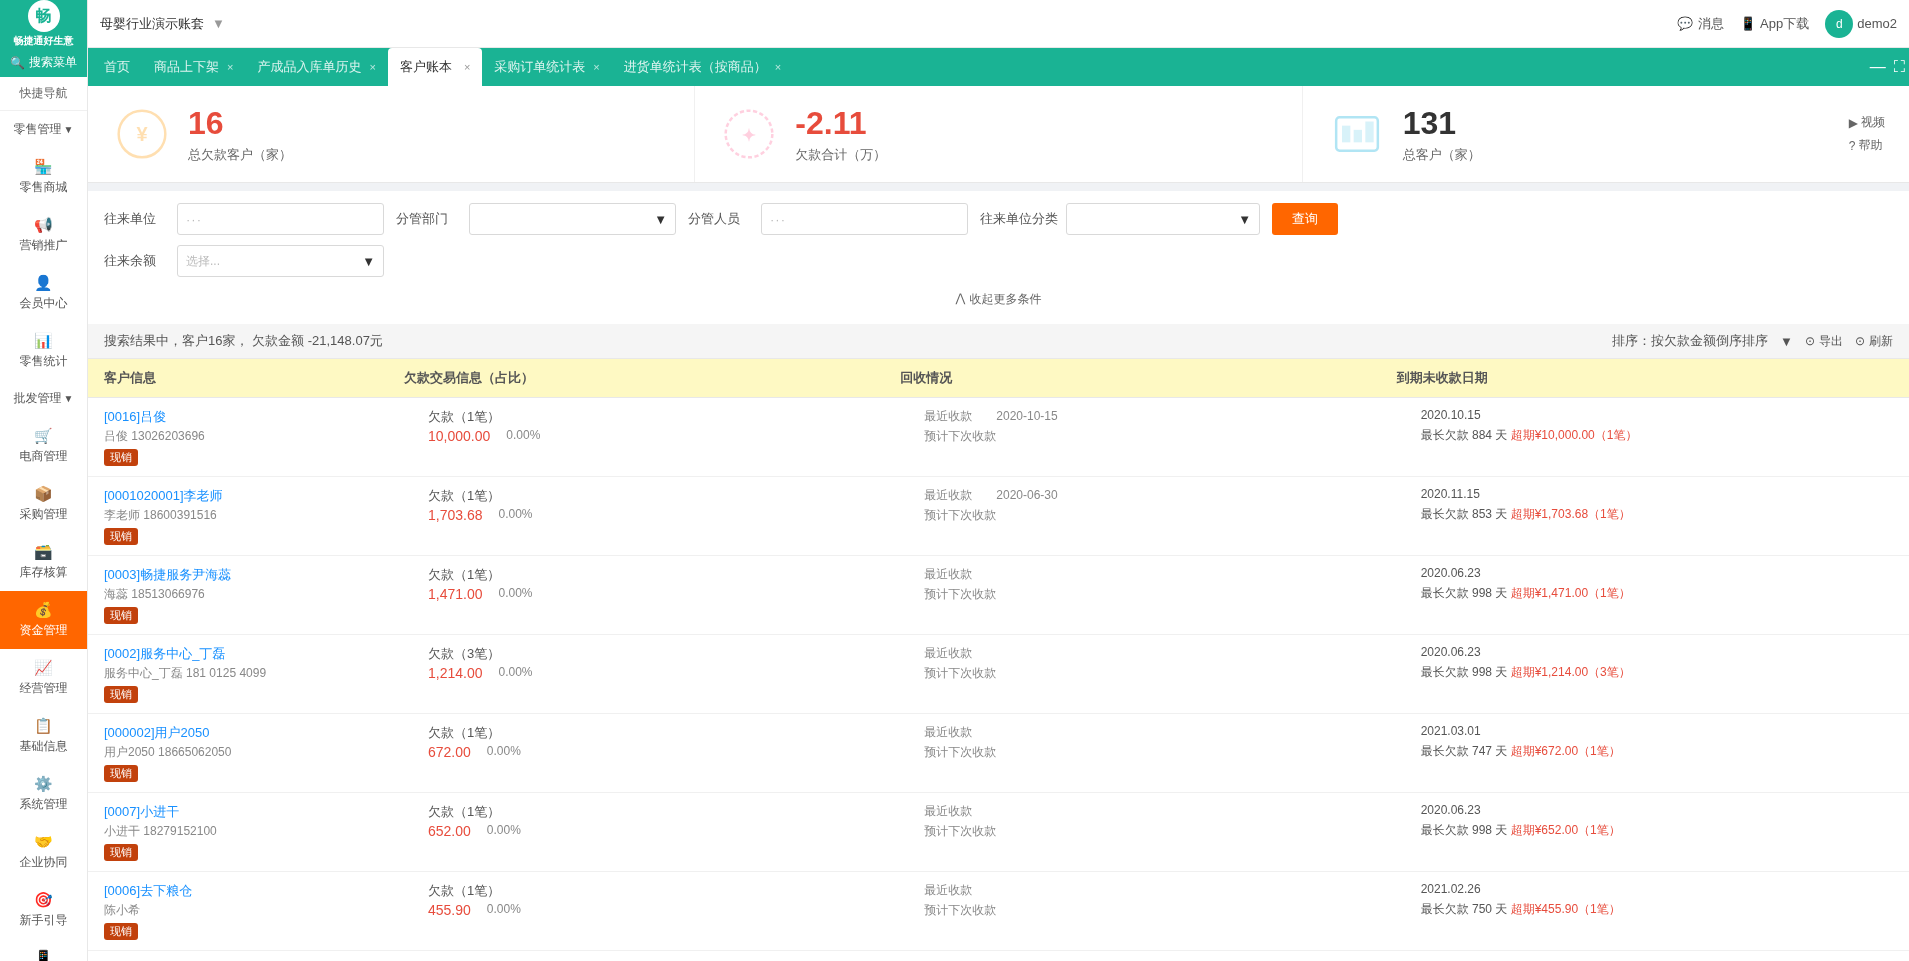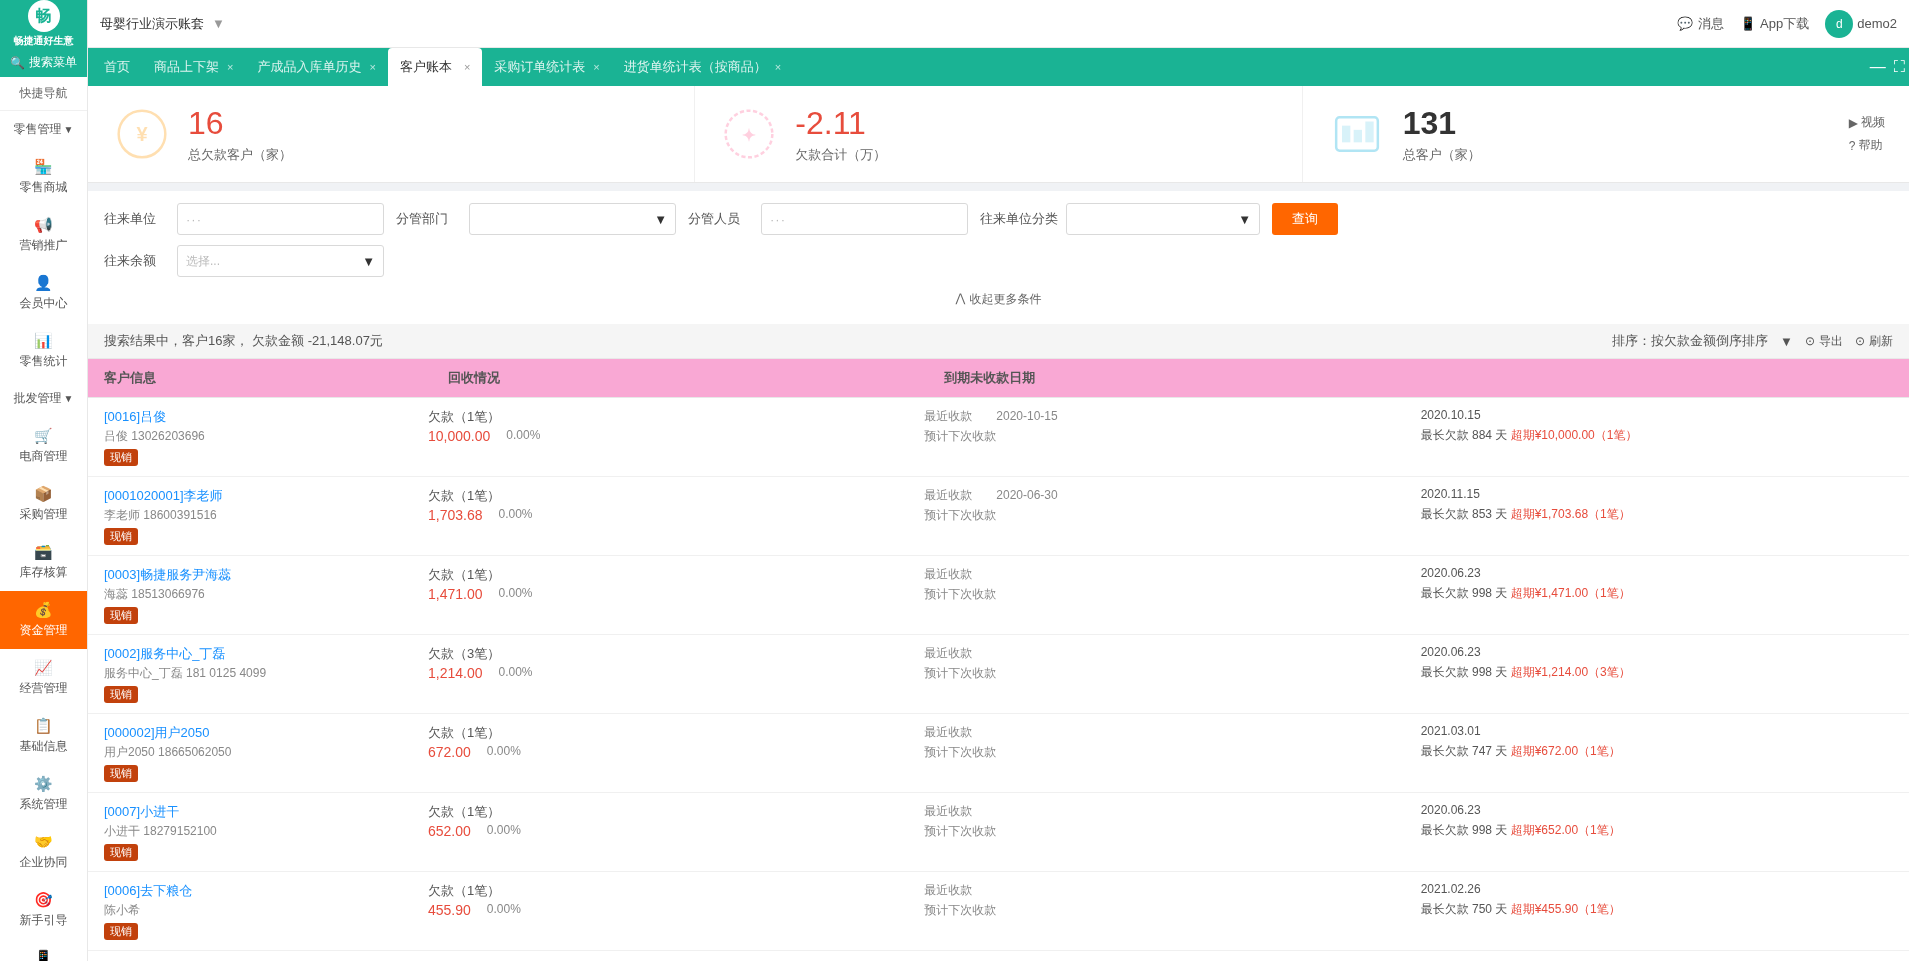--- a/index.html
+++ b/index.html
@@ -39,21 +39,21 @@
     
     .page-content { flex: 1; overflow-y: auto; background: #f0f2f5; }
 
     
     .stats-row { display: flex; background: #fff; margin: 0; border-bottom: 1px solid #e8e8e8; }
     .stat-card { flex: 1; display: flex; align-items: center; padding: 18px 24px; gap: 16px; border-right: 1px solid #f0f0f0; }
     .stat-card:last-child { border-right: none; }
     .stat-icon { width: 60px; height: 60px; display: flex; align-items: center; justify-content: center; opacity: 0.3; }
     .stat-icon svg { width: 50px; height: 50px; }
     .stat-info { display: flex; flex-direction: column; }
-    .stat-number { font-size: 32px; font-weight: normal; }
+    .stat-number { font-size: 32px; font-weight: bold; }
     .stat-number.red { color: #e74c3c; }
     .stat-number.dark { color: #333; font-weight: 900; }
     .stat-label { font-size: 13px; color: #666; margin-top: 4px; }
     .stat-card-right { margin-left: auto; display: flex; flex-direction: column; gap: 6px; font-size: 12px; color: #666; }
     .stat-card-right span { cursor: pointer; display: flex; align-items: center; gap: 3px; }
 
     
     .filter-area { background: #fff; padding: 12px 16px; margin-top: 8px; }
     .filter-row { display: flex; align-items: center; gap: 12px; margin-bottom: 10px; flex-wrap: wrap; }
     .filter-item { display: flex; align-items: center; gap: 8px; flex: 1; min-width: 200px; max-width: 280px; }
@@ -65,21 +65,21 @@
     .collapse-row { display: flex; justify-content: center; padding: 4px; cursor: pointer; color: #666; font-size: 12px; gap: 4px; }
     .search-btn { background: #ff6600; color: #fff; border: none; border-radius: 3px; padding: 6px 20px; font-size: 13px; cursor: pointer; height: 32px; }
 
     
     .results-bar { background: #f5f5f5; padding: 8px 16px; display: flex; align-items: center; justify-content: space-between; border-bottom: 1px solid #e8e8e8; font-size: 13px; color: #555; }
     .results-actions { display: flex; align-items: center; gap: 12px; }
     .results-action { display: flex; align-items: center; gap: 4px; cursor: pointer; color: #555; font-size: 12px; }
 
     
     .table-container { background: #fff; }
-    .table-header { display: grid; grid-template-columns: 300px 1fr 1fr 1fr; padding: 10px 16px; background: #f9a8d4; border-bottom: 1px solid #e8e8e8; font-weight: bold; font-size: 13px; color: #555; gap: 44px; }
+    .table-header { display: grid; grid-template-columns: 300px 1fr 1fr 1fr; padding: 10px 16px; background: #fef9c3; border-bottom: 1px solid #e8e8e8; font-weight: bold; font-size: 13px; color: #555; }
     .table-row { display: grid; grid-template-columns: 300px 1fr 1fr 1fr; padding: 10px 16px; border-bottom: 1px solid #f0f0f0; align-items: start; gap: 24px; }
     .customer-name { color: #1890ff; cursor: pointer; font-size: 13px; text-decoration: none; }
     .customer-phone { color: #888; font-size: 12px; margin-top: 2px; }
     .customer-badge { display: inline-block; background: #c2410c; color: #fff; font-size: 11px; padding: 1px 6px; border-radius: 3px; margin-top: 4px; }
     .debt-count { font-size: 13px; color: #555; }
     .debt-amount { color: #e74c3c; font-size: 14px; font-weight: 500; margin-top: 2px; }
     .debt-percent { color: #888; font-size: 12px; }
     .recovery-label { color: #888; font-size: 12px; }
     .overdue-days { color: #555; font-size: 12px; margin-top: 2px; }
     .overdue-amount { color: #e74c3c; font-size: 12px; cursor: pointer; }
@@ -352,20 +352,21 @@
           <div class="results-action">
             <span>⊙</span>
             <span>刷新</span>
           </div>
         </div>
       </div>
 
       <div class="table-container">
         <div class="table-header">
           <div>客户信息</div>
+          <div>欠款交易信息（占比）</div>
           <div>回收情况</div>
           <div>到期未收款日期</div>
         </div>
 
         <div class="table-row">
           <div>
             <a class="customer-name">[0016]吕俊</a>
             <div class="customer-phone">吕俊 13026203696</div>
             <span class="customer-badge">现销</span>
           </div>

